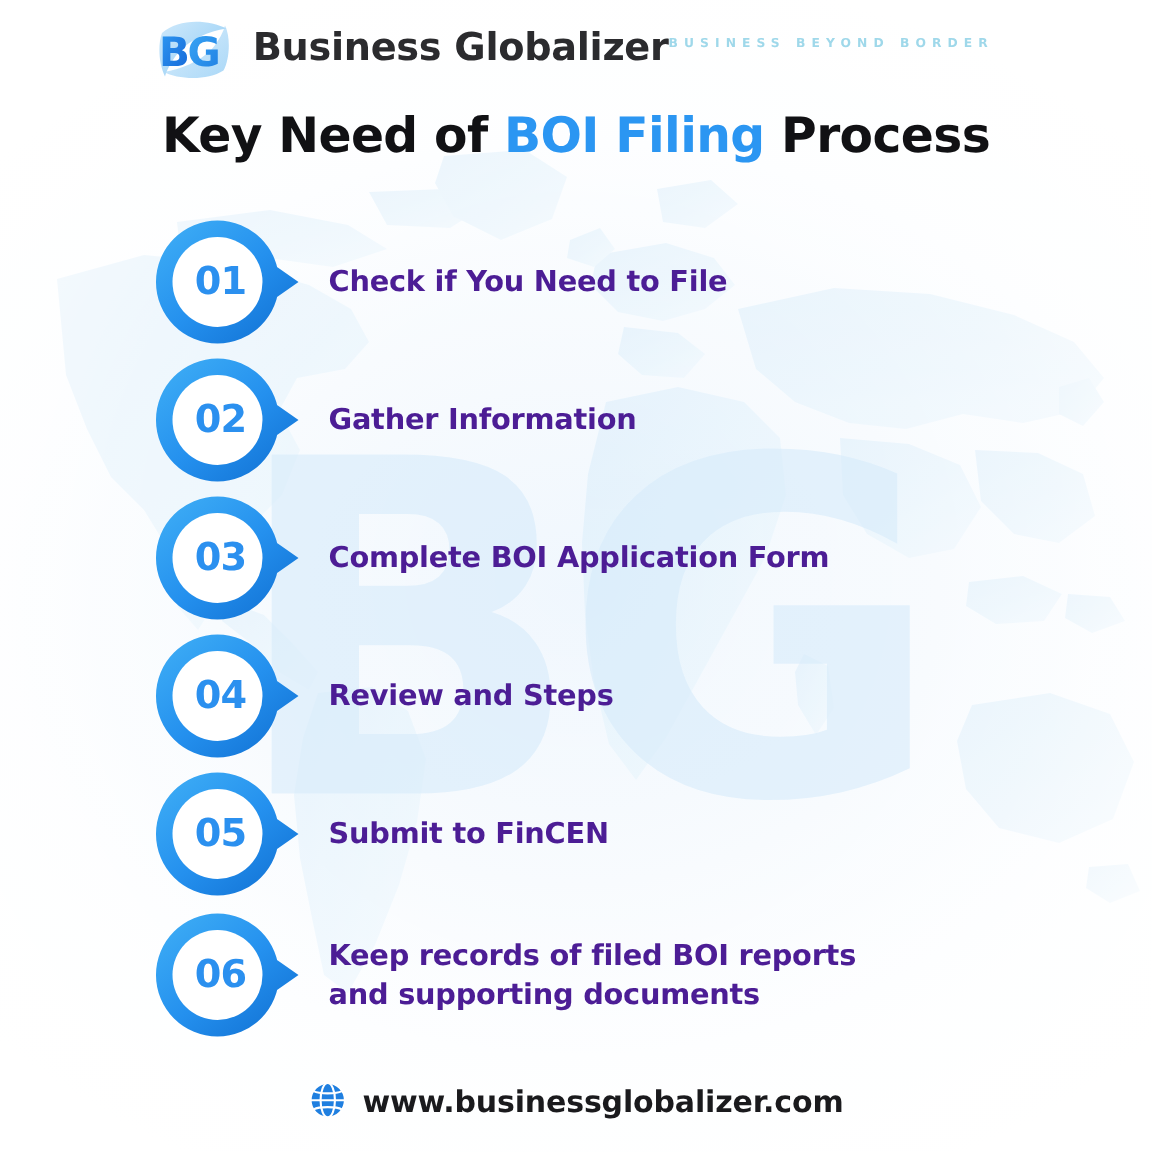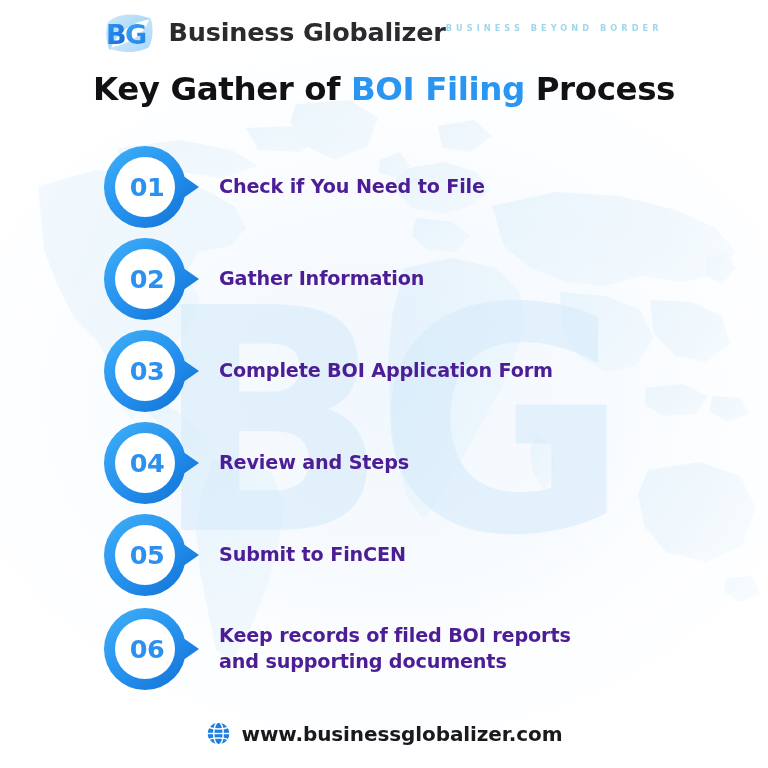--- a/index.html
+++ b/index.html
@@ -272,21 +272,21 @@
           <text x="1" y="31" font-family="DejaVu Sans, sans-serif" font-size="27" font-weight="700" fill="url(#bgB)">B</text>
           <text x="20" y="31" font-family="DejaVu Sans, sans-serif" font-size="27" font-weight="700" fill="url(#bgG)">G</text>
         </svg>
       </span>
       <span class="brand-text">
         <span class="brand-name">Business Globalizer</span>
         <span class="brand-tagline">BUSINESS BEYOND BORDER</span>
       </span>
     </div>
 
-    <h1 class="page-title"><span>Key Gather of </span><span class="hl">BOI Filing</span><span> Process</span></h1>
+    <h1 class="page-title"><span>Key Need of </span><span class="hl">BOI Filing</span><span> Process</span></h1>
   </div>
 
   <div class="steps">
 
     <div class="step">
       <div class="badge">
         <svg viewBox="0 0 98 82" aria-hidden="true">
           <defs>
             <linearGradient id="bd1" x1="0.08" y1="0.05" x2="0.92" y2="0.95">
               <stop offset="0%" stop-color="#3dacf5"></stop>

